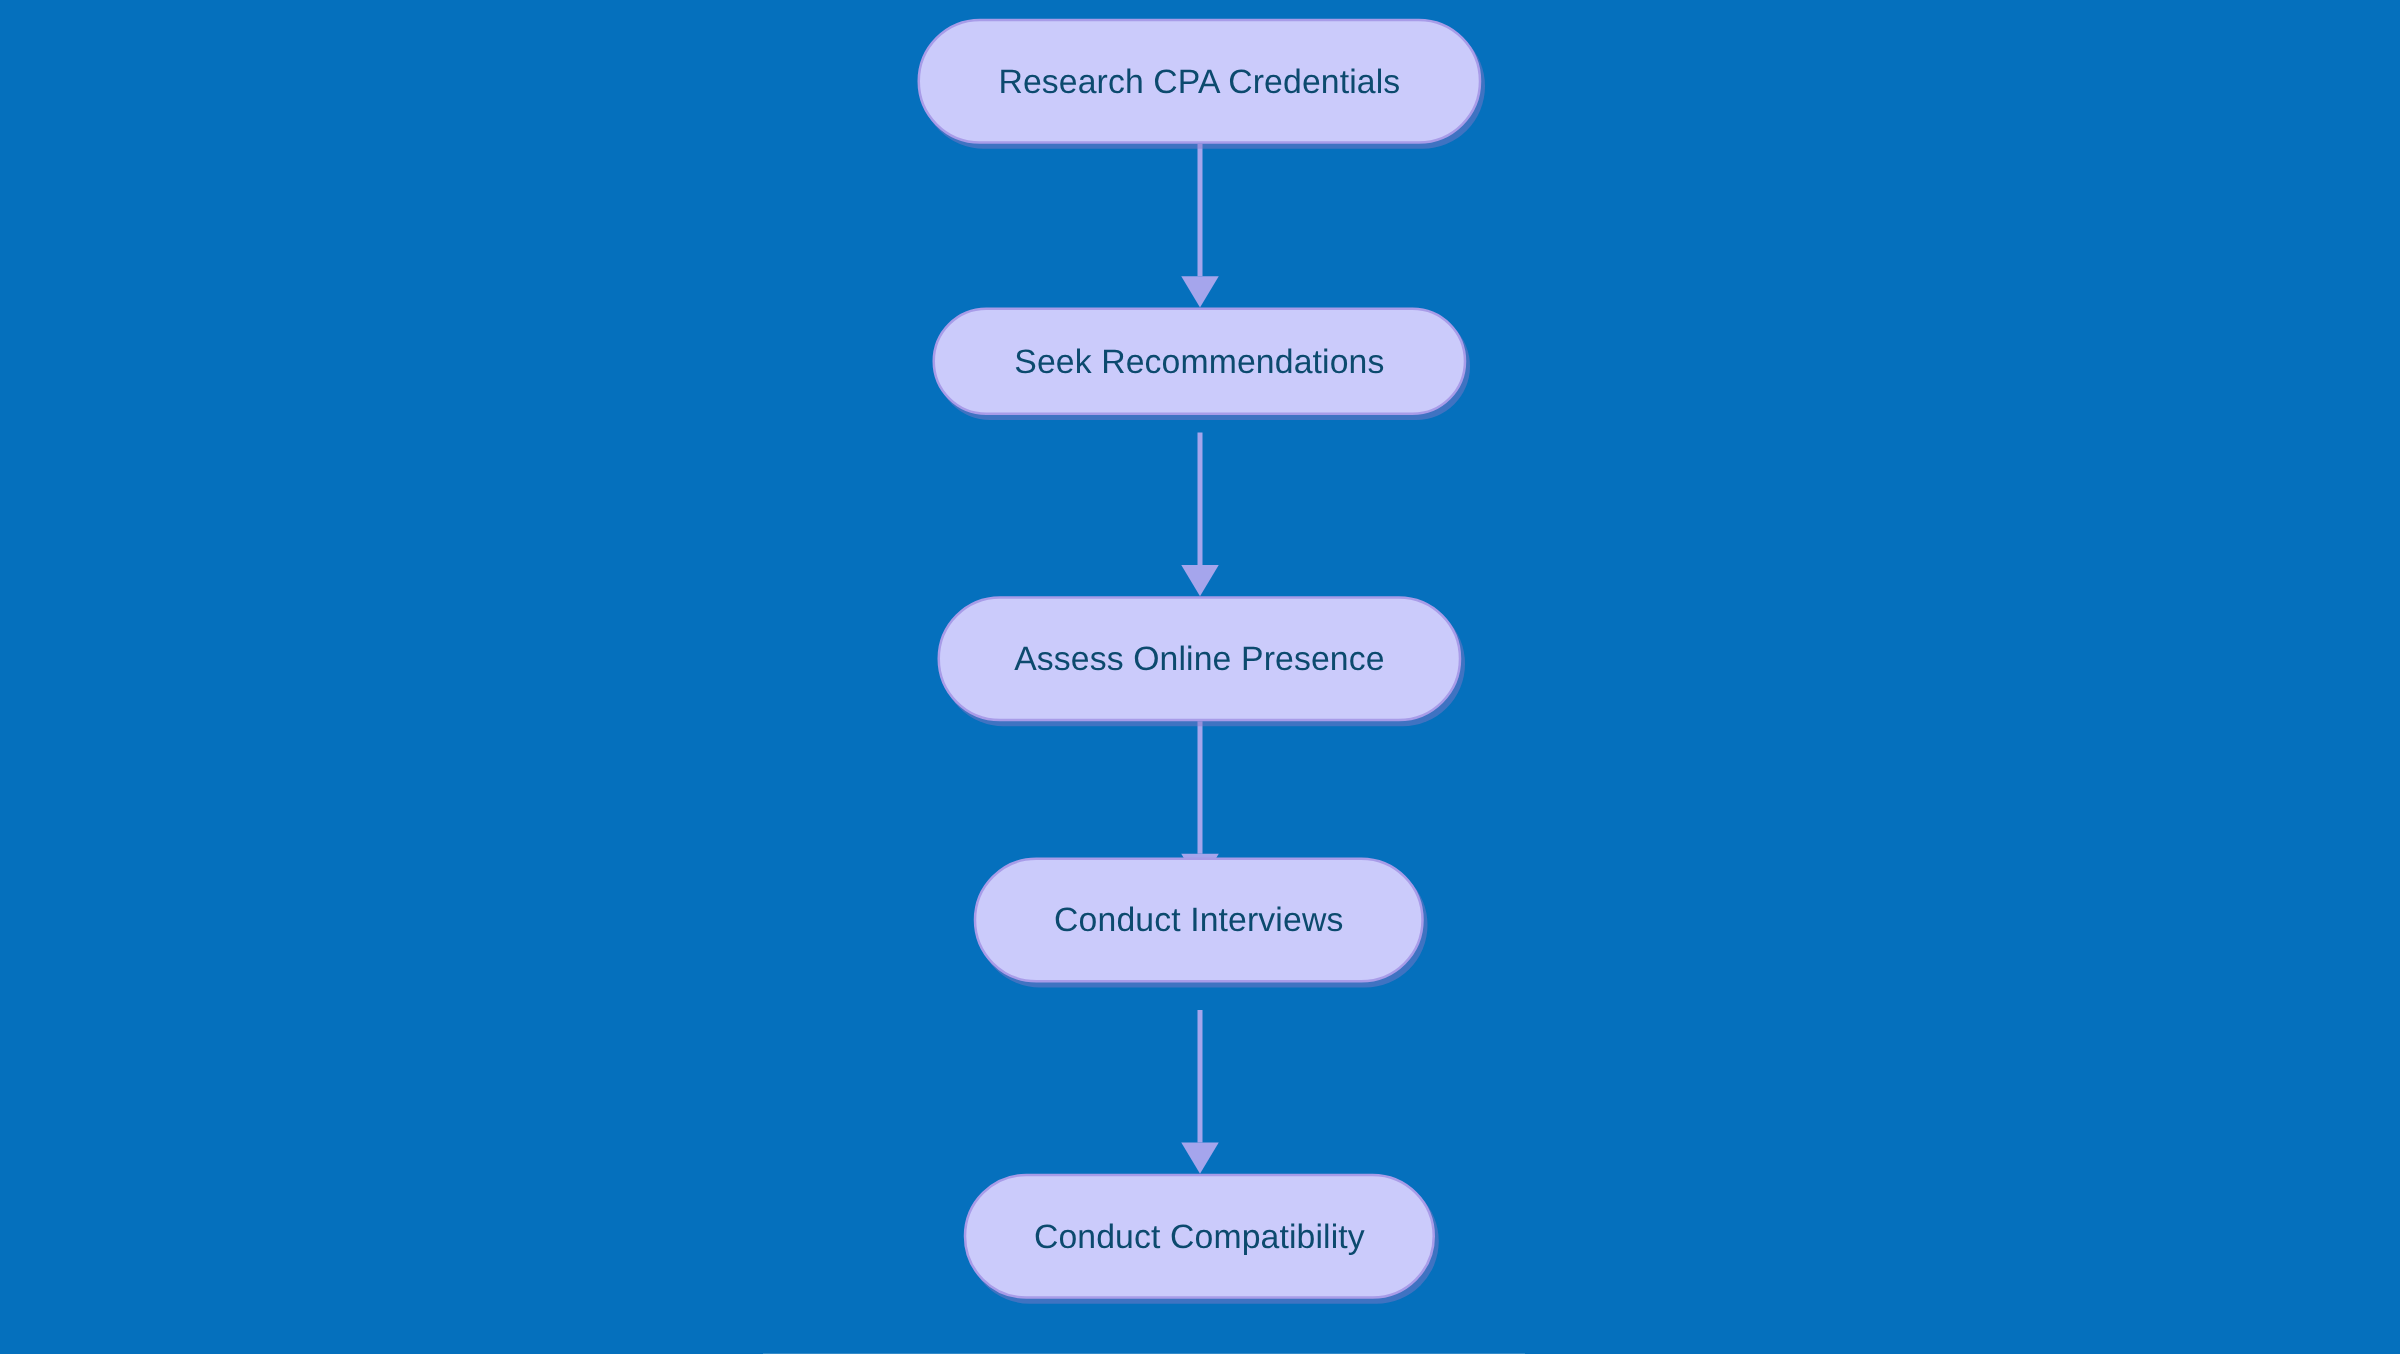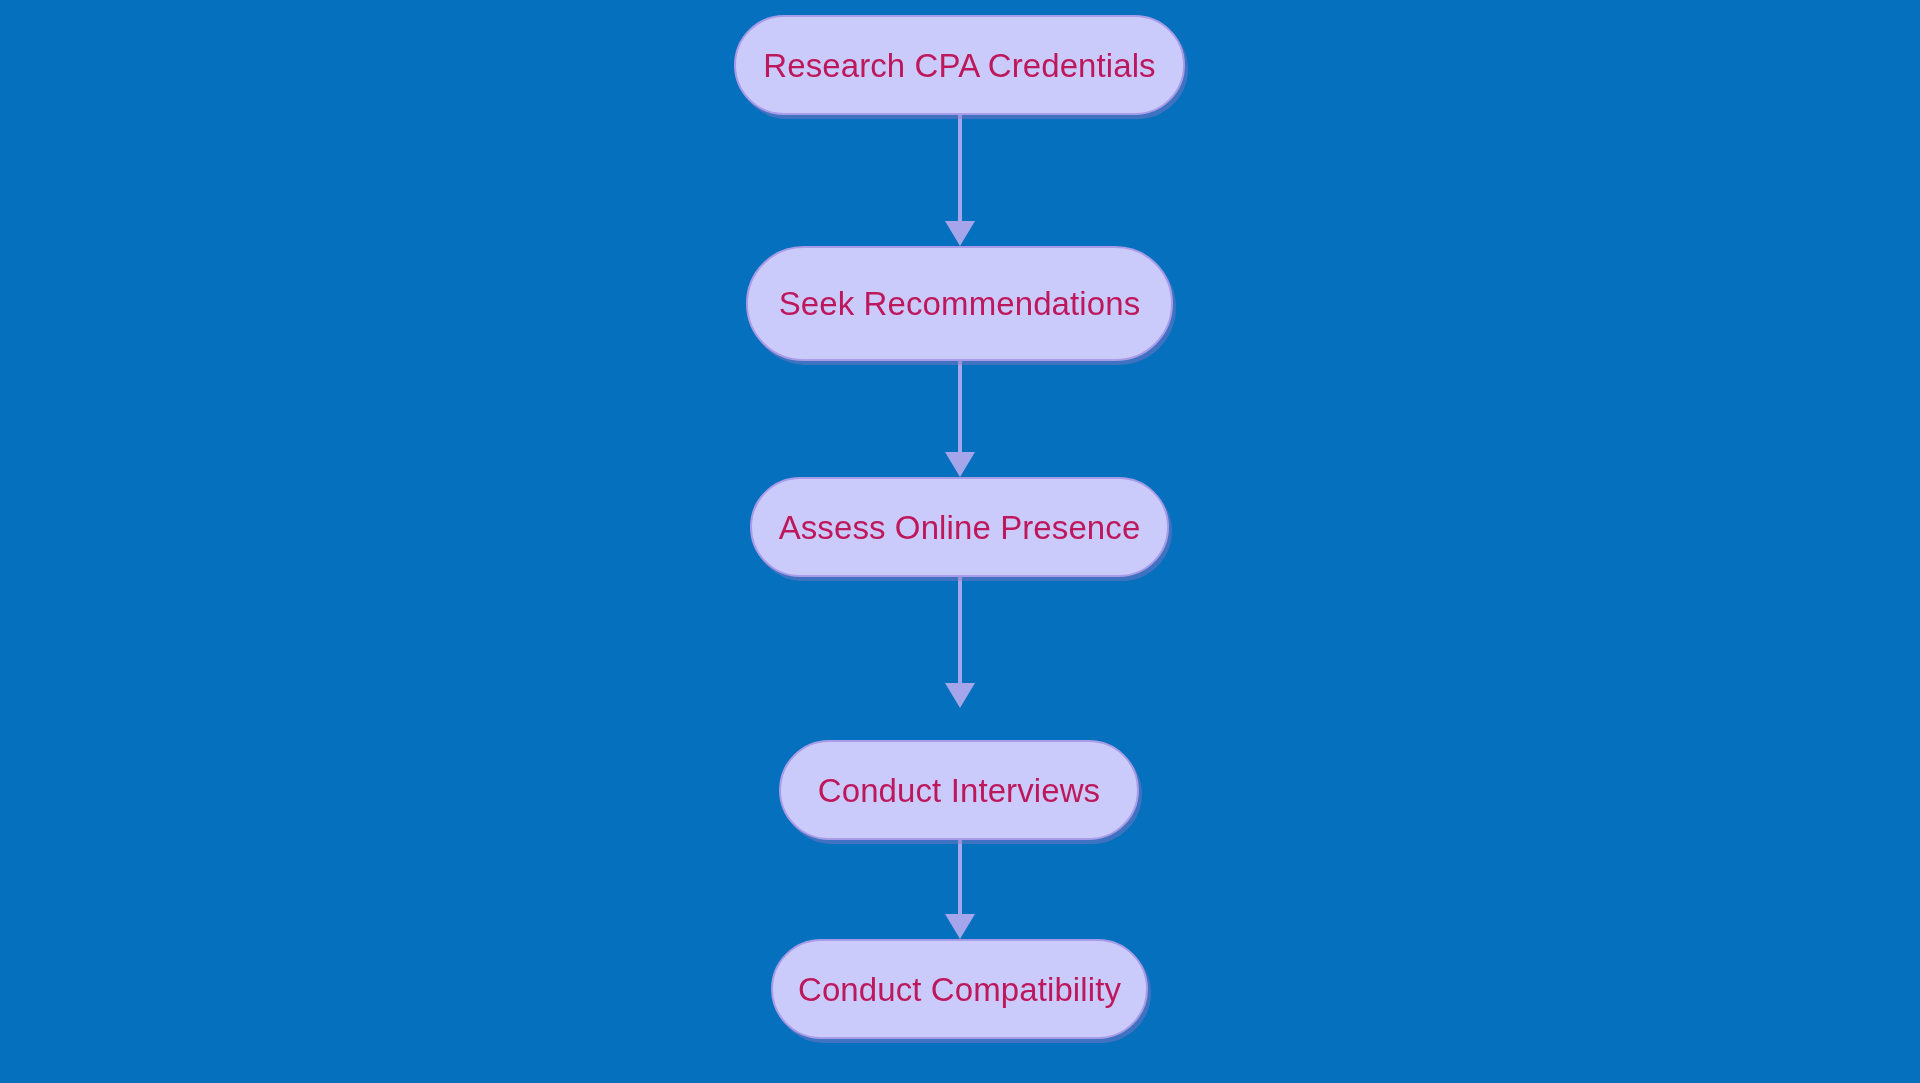--- a/index.html
+++ b/index.html
@@ -30,22 +30,22 @@
     border: 2px solid #a89ce8;
     border-radius: 999px;
     display: flex;
     align-items: center;
     justify-content: center;
     box-shadow: 3px 4px 0 rgba(136, 120, 200, 0.45);
     z-index: 2;
   }
 
   .node-label {
-    color: #be185d;
-    font-size: 33px;
+    color: #0c4a6e;
+    font-size: 27px;
     font-weight: 400;
     letter-spacing: 0.1px;
     line-height: 1;
     white-space: nowrap;
     font-family: "Liberation Sans", "DejaVu Sans", sans-serif;
   }
 
   
   .connector {
     position: absolute;
@@ -95,29 +95,29 @@
 
   <div class="connector" style="left:945px; top:808px; width:30px; height:131px;">
     <div class="connector-line" style="height:106px;"></div>
     <div class="connector-head"></div>
   </div>
 
   <div class="node" style="left:734px; top:15px; width:451px; height:100px;">
     <span class="node-label">Research CPA Credentials</span>
   </div>
 
-  <div class="node" style="left:746px; top:246px; width:427px; height:115px;">
+  <div class="node" style="left:746px; top:246px; width:427px; height:86px;">
     <span class="node-label">Seek Recommendations</span>
   </div>
 
   <div class="node" style="left:750px; top:477px; width:419px; height:100px;">
     <span class="node-label">Assess Online Presence</span>
   </div>
 
-  <div class="node" style="left:779px; top:740px; width:360px; height:100px;">
+  <div class="node" style="left:779px; top:686px; width:360px; height:100px;">
     <span class="node-label">Conduct Interviews</span>
   </div>
 
   <div class="node" style="left:771px; top:939px; width:377px; height:100px;">
     <span class="node-label">Conduct Compatibility</span>
   </div>
 
 </div>
 
 </body></html>

